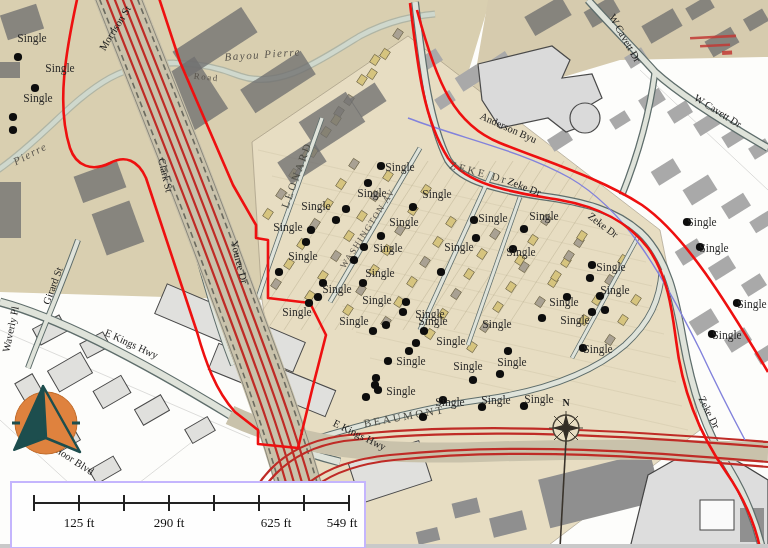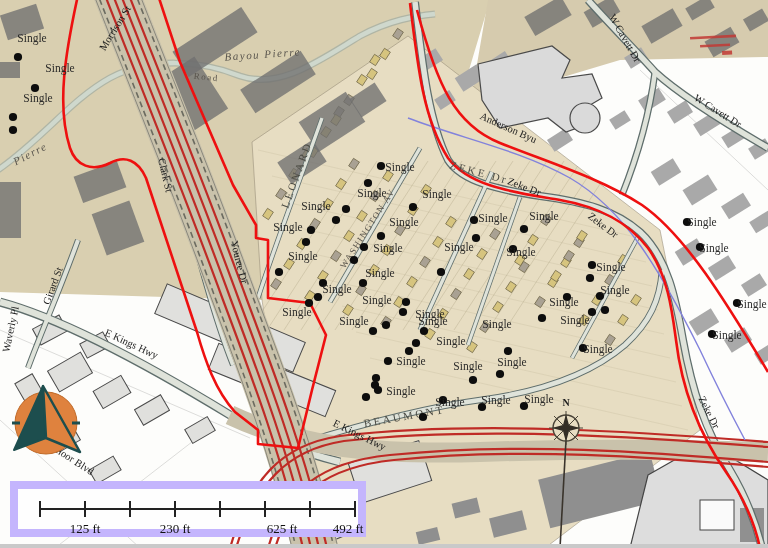--- a/index.html
+++ b/index.html
@@ -4,22 +4,22 @@
 <style>
   html,body{margin:0;padding:0;background:#ffffff;}
   #stage{position:relative;width:768px;height:548px;overflow:hidden;background:#fdfdfb;
          font-family:"Liberation Serif",serif;}
   svg text{user-select:none;}
   .lbl-modern{font-family:"Liberation Serif",serif;font-size:10.5px;fill:#1c1c1c;}
   .lbl-hist{font-family:"Liberation Serif",serif;font-size:11px;letter-spacing:2.5px;fill:#4c4c44;}
   .lbl-hist-sm{font-family:"Liberation Serif",serif;font-size:9px;letter-spacing:1.5px;fill:#59544c;}
   .lbl-hist-italic{font-family:"Liberation Serif",serif;font-style:italic;font-size:11px;letter-spacing:1.5px;fill:#5a564e;}
   .single-label{font-family:"Liberation Serif",serif;font-size:11.5px;fill:#222222;opacity:.95;}
-  #scalebar{position:absolute;left:10px;top:481px;width:356px;height:56px;background:#fefefe;
-            border:8px solid #c4b5fd;box-sizing:border-box;}
+  #scalebar{position:absolute;left:10px;top:481px;width:356px;height:68px;background:#fefefe;
+            border:2px solid #c4b5fd;box-sizing:border-box;}
   .scale-label{position:absolute;top:32px;width:48px;text-align:center;
                font-family:"Liberation Serif",serif;font-size:13px;color:#111;}
 </style>
 </head>
 <body>
 
 <div id="stage">
 
 <svg id="map" width="768" height="548" viewBox="0 0 768 548">
 
@@ -444,18 +444,18 @@
           <line x1="67" y1="10" x2="67" y2="26"></line>
           <line x1="112" y1="10" x2="112" y2="26"></line>
           <line x1="157" y1="10" x2="157" y2="26"></line>
           <line x1="202" y1="10" x2="202" y2="26"></line>
           <line x1="247" y1="10" x2="247" y2="26"></line>
           <line x1="292" y1="10" x2="292" y2="26"></line>
           <line x1="337" y1="10" x2="337" y2="26"></line>
         </g>
   </svg>
   <span class="scale-label" style="left:43px">125 ft</span>
-  <span class="scale-label" style="left:133px">230 ft</span>
+  <span class="scale-label" style="left:133px">290 ft</span>
   <span class="scale-label" style="left:240px">625 ft</span>
-  <span class="scale-label" style="left:306px">492 ft</span>
+  <span class="scale-label" style="left:306px">549 ft</span>
 </div>
 
 </div>
 
 </body></html>

